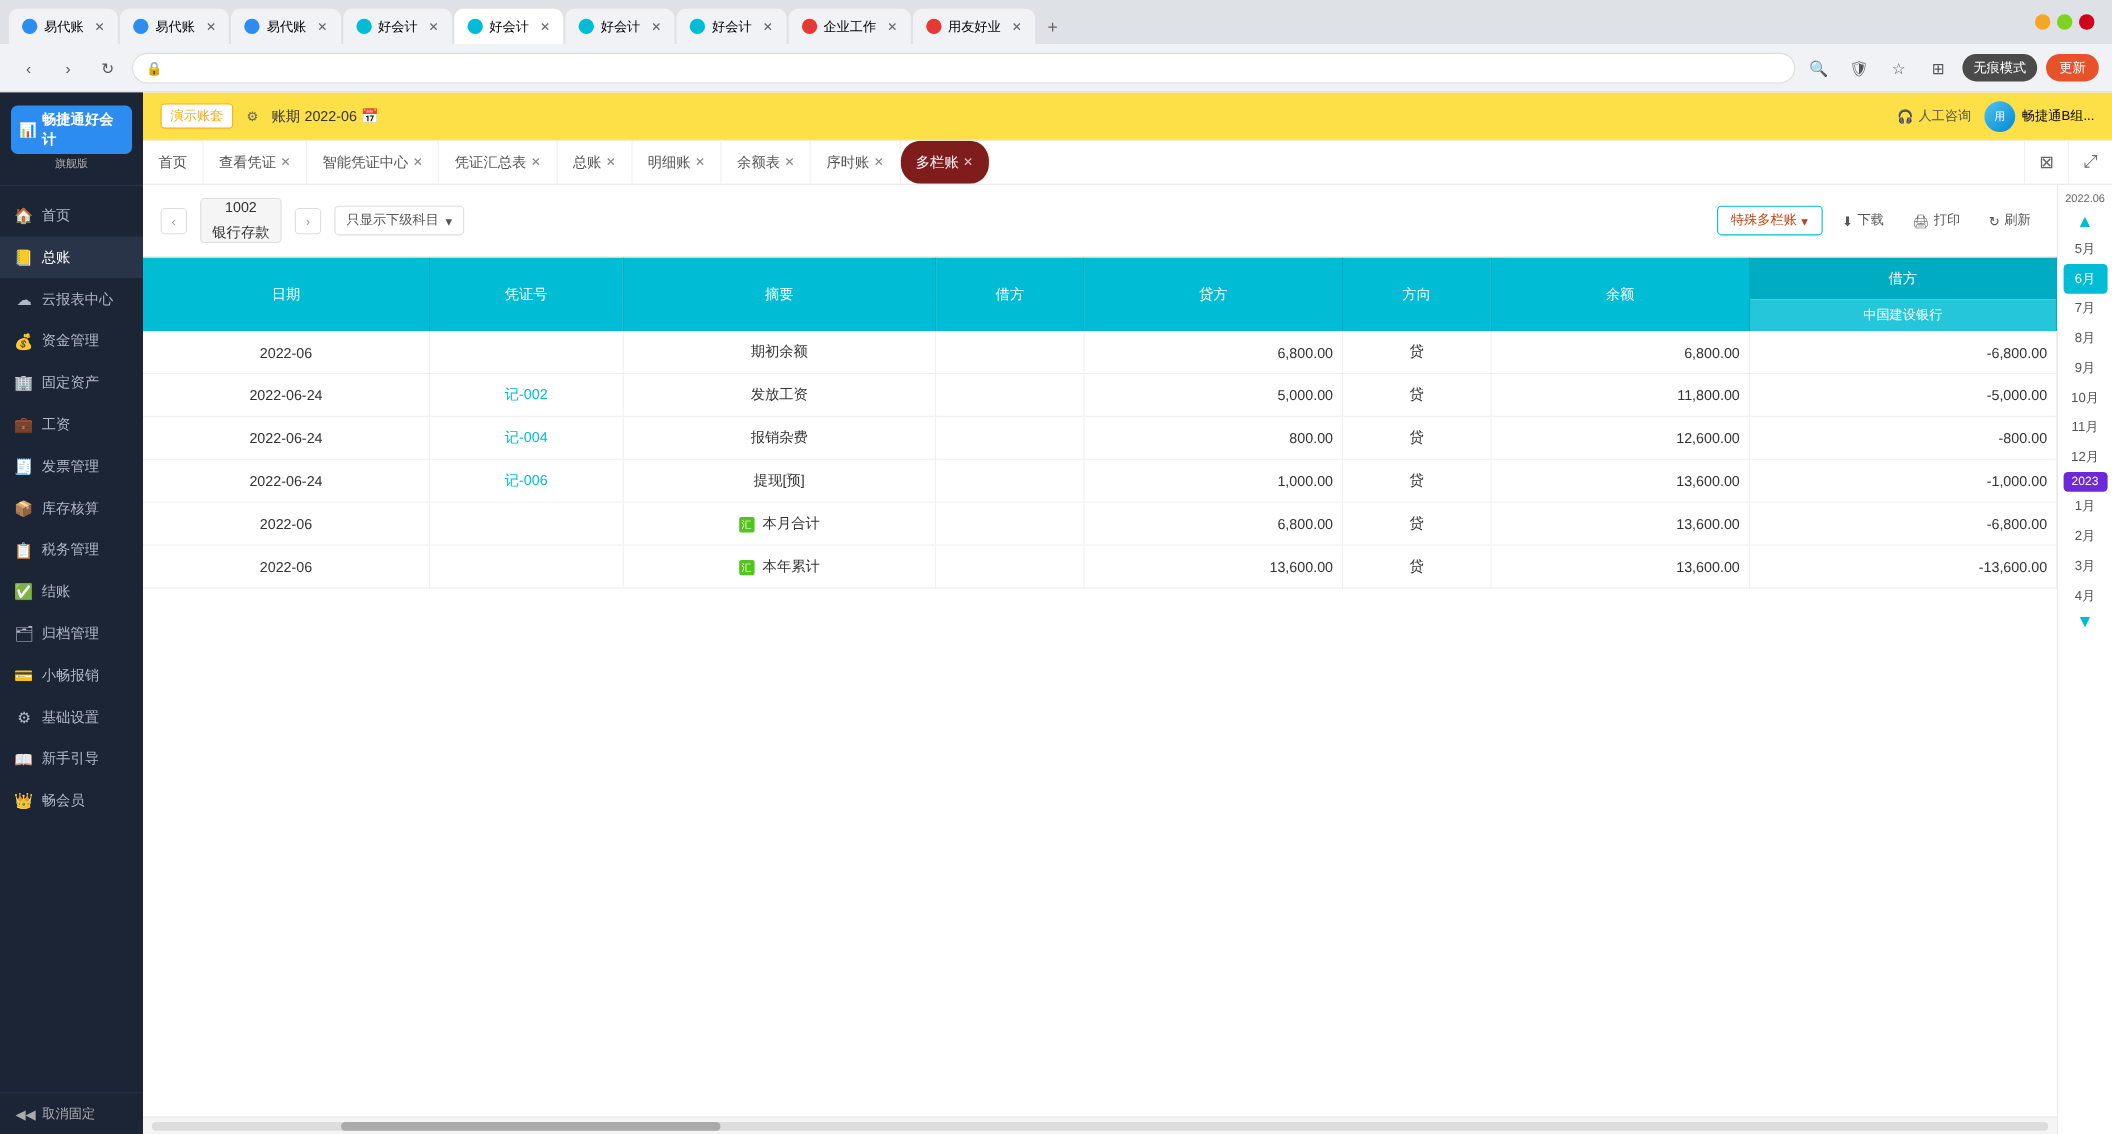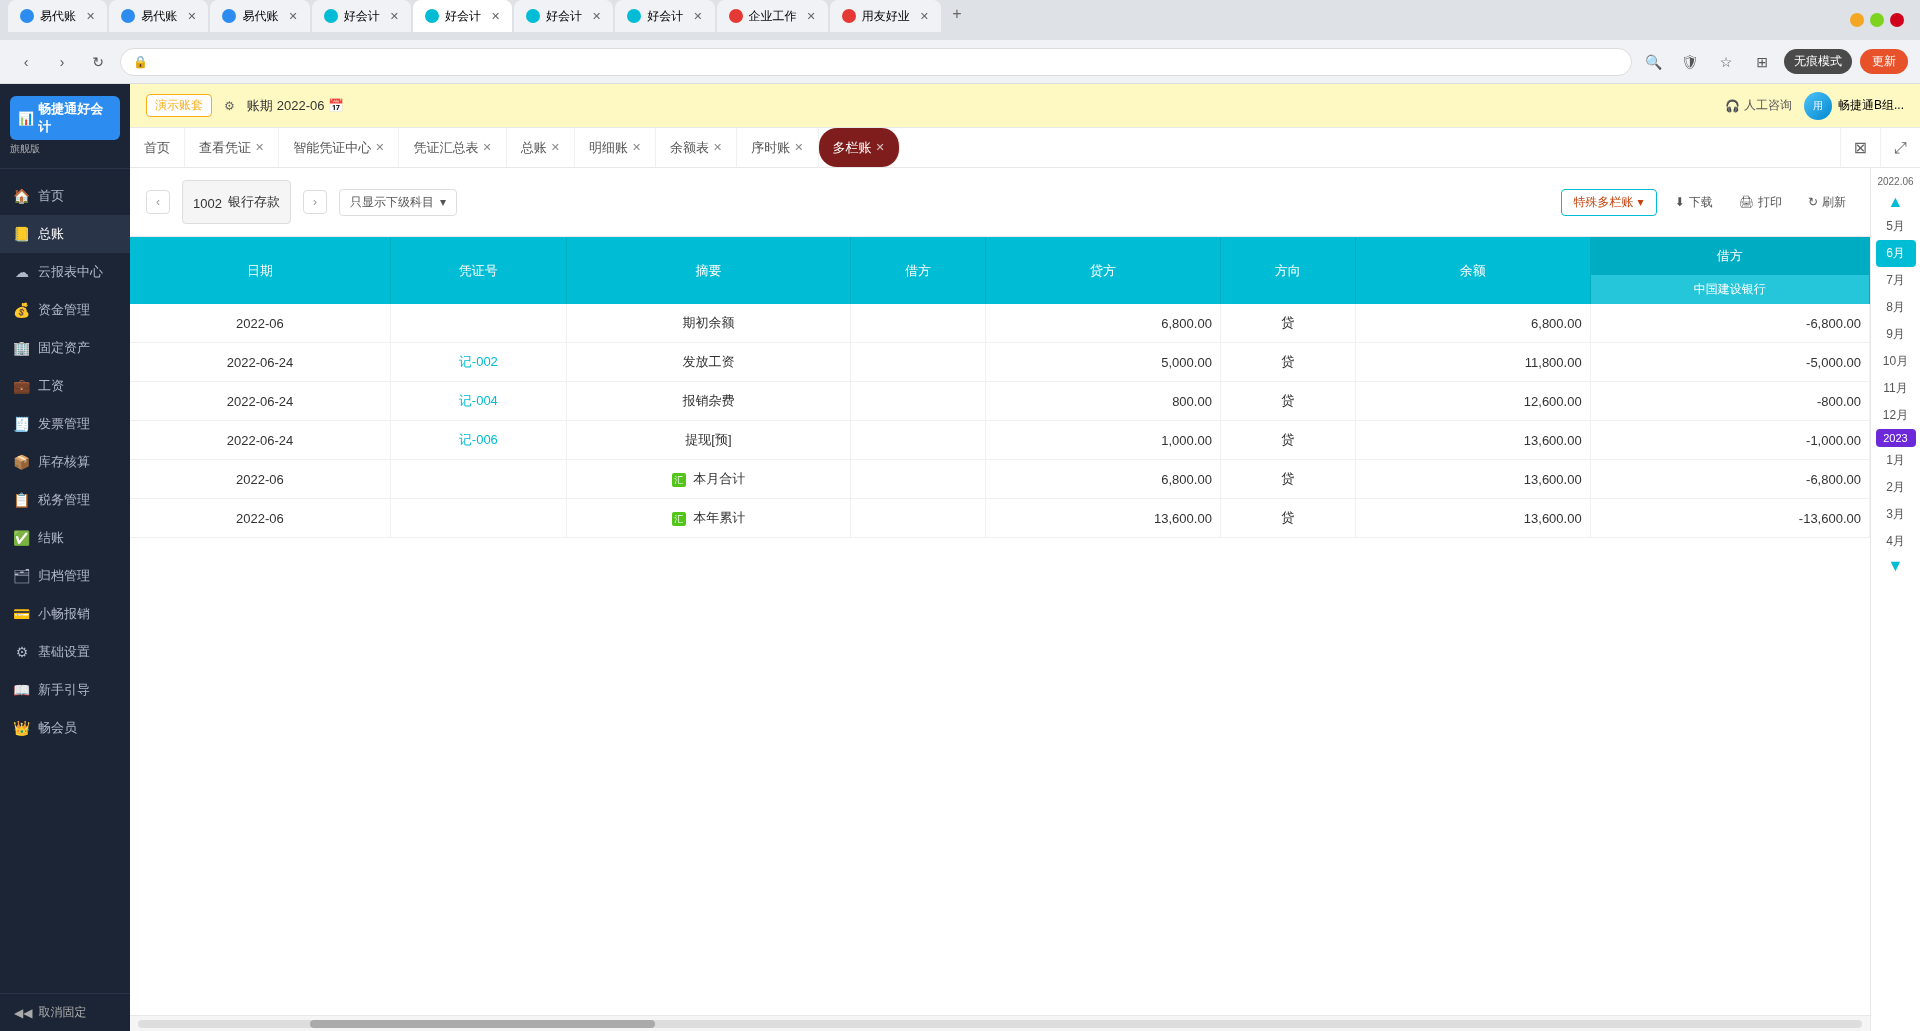--- a/index.html
+++ b/index.html
@@ -4,48 +4,48 @@
   <style>
     * { box-sizing: border-box; margin: 0; padding: 0; }
     body { font-family: 'Microsoft YaHei', Arial, sans-serif; font-size: 12px; background: #f0f2f5; overflow: hidden; height: 1031px; width: 1920px; }
 
     
     .browser-chrome { background: #dee1e6; height: 40px; display: flex; align-items: center; padding: 0 8px; gap: 4px; }
     .tab { display: flex; align-items: center; background: #f0f2f5; border-radius: 8px 8px 0 0; padding: 0 12px; height: 32px; font-size: 12px; gap: 6px; cursor: pointer; white-space: nowrap; }
     .tab.active { background: #fff; }
     .tab-icon { width: 14px; height: 14px; border-radius: 50%; display: inline-block; }
     .tab-close { color: #666; font-size: 11px; margin-left: 4px; cursor: pointer; }
-    .tabs-container { display: flex; height: 100%; gap: 2px; overflow: hidden; }
+    .tabs-container { display: flex; align-items: flex-end; height: 100%; gap: 2px; overflow: hidden; }
     .new-tab-btn { width: 28px; height: 28px; border-radius: 50%; display: flex; align-items: center; justify-content: center; cursor: pointer; font-size: 16px; color: #666; }
 
     
     .address-bar { background: #f0f2f5; height: 44px; display: flex; align-items: center; padding: 0 12px; gap: 8px; border-bottom: 1px solid #ddd; }
     .nav-btn { width: 28px; height: 28px; border-radius: 50%; display: flex; align-items: center; justify-content: center; cursor: pointer; color: #555; font-size: 14px; }
     .url-bar { flex: 1; background: #fff; border: 1px solid #ddd; border-radius: 20px; height: 28px; display: flex; align-items: center; padding: 0 12px; font-size: 12px; color: #333; overflow: hidden; white-space: nowrap; text-overflow: ellipsis; }
     .addr-btn { width: 28px; height: 28px; border-radius: 50%; display: flex; align-items: center; justify-content: center; cursor: pointer; color: #555; font-size: 14px; }
     .incognito-btn { background: #4a4a4a; color: #fff; border-radius: 14px; padding: 4px 10px; font-size: 12px; cursor: pointer; }
     .update-btn { background: #e8522a; color: #fff; border-radius: 14px; padding: 4px 12px; font-size: 12px; cursor: pointer; }
 
     
     .app-container { display: flex; height: calc(1031px - 84px); }
 
     
     .sidebar { width: 130px; background: #1c2536; color: #fff; display: flex; flex-direction: column; min-height: 100%; }
     .sidebar-logo { padding: 12px 10px; border-bottom: 1px solid #2a3448; }
     .logo-box { background: #2d8cf0; border-radius: 6px; padding: 4px 8px; display: inline-flex; align-items: center; gap: 4px; font-size: 13px; font-weight: bold; color: #fff; }
-    .logo-sub { font-size: 10px; color: #aaa; margin-top: 2px; }
+    .logo-sub { font-size: 10px; color: #aaa; margin-top: 2px; text-align: center; }
     .sidebar-menu { flex: 1; overflow-y: auto; padding: 8px 0; }
     .menu-item { display: flex; align-items: center; gap: 8px; padding: 10px 14px; cursor: pointer; color: #b0b8c8; font-size: 13px; }
     .menu-item.active { background: #2a3448; color: #fff; }
     .menu-icon { width: 16px; height: 16px; display: flex; align-items: center; justify-content: center; font-size: 14px; }
     .sidebar-bottom { padding: 10px 14px; border-top: 1px solid #2a3448; cursor: pointer; color: #aaa; font-size: 12px; display: flex; align-items: center; gap: 6px; }
 
     
     .main-content { flex: 1; background: #f0f2f5; display: flex; flex-direction: column; overflow: hidden; }
-    .top-bar { background: #fef9c3; height: 44px; display: flex; align-items: center; padding: 12px 16px; border-bottom: 1px solid #e8e8e8; gap: 12px; }
+    .top-bar { background: #fde047; height: 44px; display: flex; align-items: center; padding: 12px 16px; border-bottom: 1px solid #e8e8e8; gap: 12px; }
     .demo-badge { background: #fff; border: 1px solid #faad14; color: #faad14; border-radius: 4px; padding: 2px 8px; font-size: 12px; }
     .settings-icon { color: #666; cursor: pointer; }
     .period-text { color: #333; font-size: 13px; display: flex; align-items: center; gap: 4px; }
     .top-bar-right { margin-left: auto; display: flex; align-items: center; gap: 12px; }
     .consult-btn { display: flex; align-items: center; gap: 4px; color: #555; cursor: pointer; font-size: 12px; }
     .user-area { display: flex; align-items: center; gap: 6px; cursor: pointer; }
     .avatar { width: 28px; height: 28px; border-radius: 50%; background: linear-gradient(135deg, #4fc3f7, #0288d1); display: flex; align-items: center; justify-content: center; color: #fff; font-size: 10px; }
 
     
     .tabs-bar { background: #fff; height: 40px; display: flex; align-items: center; border-bottom: 1px solid #e8e8e8; overflow: hidden; position: relative; }
@@ -54,21 +54,21 @@
     .tab-close-x { font-size: 11px; color: inherit; opacity: 0.7; }
     .collapse-btn { margin-left: auto; width: 40px; height: 40px; display: flex; align-items: center; justify-content: center; cursor: pointer; color: #666; font-size: 16px; border-left: 1px solid #f0f0f0; }
 
     
     .content-area { flex: 1; display: flex; overflow: hidden; }
     .ledger-main { flex: 1; background: #fff; margin: 0; overflow: hidden; display: flex; flex-direction: column; }
 
     
     .ledger-toolbar { padding: 12px 16px; display: flex; align-items: center; gap: 12px; border-bottom: 1px solid #e8e8e8; }
     .nav-arrow { width: 24px; height: 24px; display: flex; align-items: center; justify-content: center; cursor: pointer; color: #999; border: 1px solid #ddd; border-radius: 4px; }
-    .account-tag { background: #f5f5f5; border: 1px solid #ddd; border-radius: 4px; padding: 12px 10px; font-size: 13px; color: #333; display: flex; align-items: flex-end; gap: 6px; }
+    .account-tag { background: #f5f5f5; border: 1px solid #ddd; border-radius: 4px; padding: 0 10px; font-size: 13px; color: #333; display: flex; align-items: center; gap: 6px; flex-direction: column; }
     .sub-filter { border: 1px solid #ddd; border-radius: 4px; padding: 4px 10px; font-size: 12px; color: #555; display: flex; align-items: center; gap: 6px; cursor: pointer; }
     .toolbar-right { margin-left: auto; display: flex; align-items: center; gap: 10px; }
     .multi-col-btn { border: 1px solid #00bcd4; color: #c2410c; border-radius: 4px; padding: 4px 12px; font-size: 12px; cursor: pointer; display: flex; align-items: center; gap: 4px; background: #fff; }
     .tool-btn { display: flex; align-items: center; gap: 4px; color: #555; cursor: pointer; font-size: 12px; padding: 4px 8px; }
 
     
     .ledger-table-container { flex: 1; overflow: auto; }
     .ledger-table { width: 100%; border-collapse: collapse; }
     .ledger-table thead th { background: #00bcd4; color: #fff; text-align: center; padding: 10px 8px; font-size: 13px; border-right: 1px solid #00acc1; font-weight: normal; }
     .ledger-table thead th.extra { background: #00acc1; }

